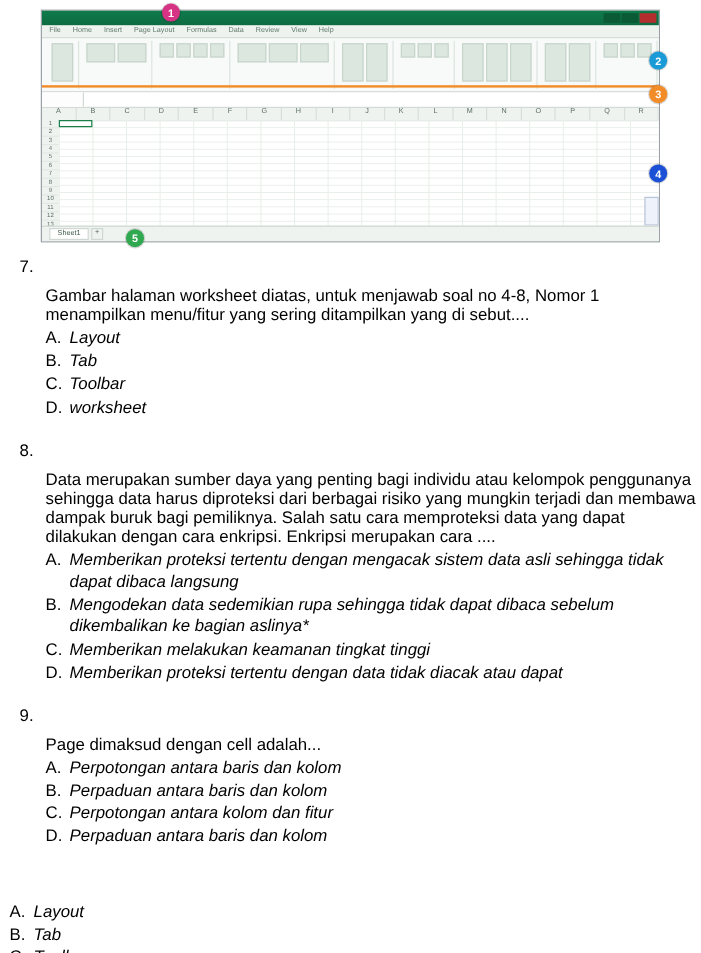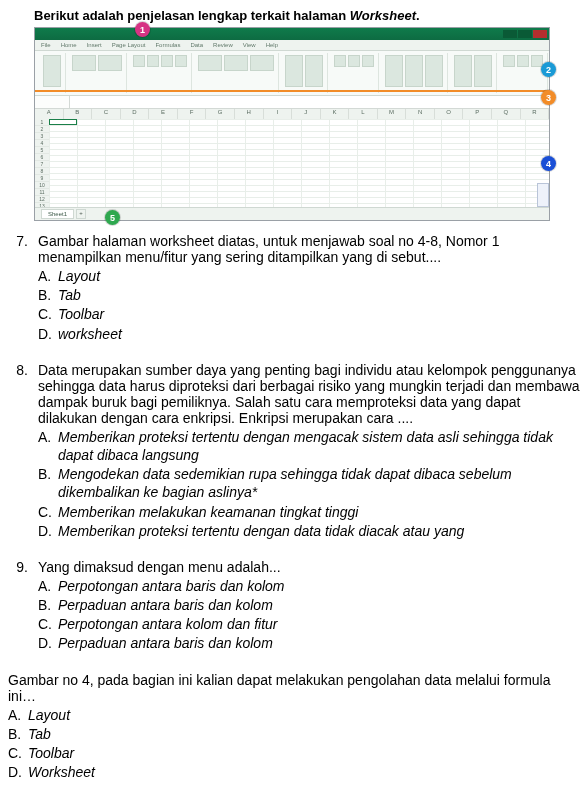--- a/index.html
+++ b/index.html
@@ -215,41 +215,38 @@
   .qa-list { padding: 0 0 0 4px; }
   .q-item {
     display: flex;
     gap: 10px;
     margin: 6px 4px 18px 4px;
   }
   .q-num {
     flex: 0 0 20px;
     text-align: right;
   }
-  .q-body { flex: 1; }
+  .q-body { flex: 1; margin-top: 24px; }
   .q-text { margin-bottom: 2px; }
   .q-opts { padding-left: 0; }
   .q-opt {
     display: flex;
     gap: 4px;
     margin: 1px 0;
     line-height: 1.3;
   }
   .q-opt .lbl { flex: 0 0 16px; }
   .q-opt .txt { flex: 1; font-style: italic; }
 
 </style>
 </head>
 <body>
 
 <div class="page">
 
-  <div class="heading">
-    <span>Berikut adalah penjelasan lengkap terkait halaman </span><em>Worksheet</em><span>.</span>
-  </div>
 
   <div class="excel-wrap">
 
     <div class="excel-titlebar">
       <div class="win-btns">
         <span></span>
         <span></span>
         <span></span>
       </div>
     </div>
@@ -409,29 +406,29 @@
             <div class="q-opt">
               <span class="lbl">B.</span>
               <span class="txt">Mengodekan data sedemikian rupa sehingga tidak dapat dibaca sebelum dikembalikan ke  bagian aslinya*</span>
             </div>
             <div class="q-opt">
               <span class="lbl">C.</span>
               <span class="txt">Memberikan melakukan keamanan tingkat tinggi</span>
             </div>
             <div class="q-opt">
               <span class="lbl">D.</span>
-              <span class="txt">Memberikan proteksi tertentu dengan data tidak diacak atau yang</span>
+              <span class="txt">Memberikan proteksi tertentu dengan data tidak diacak atau dapat</span>
             </div>
           </div>
         </div>
       </div>
       <div class="q-item">
         <div class="q-num">9.</div>
         <div class="q-body">
-          <div class="q-text">Yang dimaksud dengan menu adalah...</div>
+          <div class="q-text">Page dimaksud dengan cell adalah...</div>
           <div class="q-opts">
             <div class="q-opt">
               <span class="lbl">A.</span>
               <span class="txt">Perpotongan antara baris dan kolom</span>
             </div>
             <div class="q-opt">
               <span class="lbl">B.</span>
               <span class="txt">Perpaduan antara baris dan kolom</span>
             </div>
             <div class="q-opt">
@@ -440,21 +437,20 @@
             </div>
             <div class="q-opt">
               <span class="lbl">D.</span>
               <span class="txt">Perpaduan antara baris dan kolom</span>
             </div>
           </div>
         </div>
       </div>
       <div class="q-item">
         <div class="q-body">
-          <div class="q-text">Gambar no 4, pada bagian ini kalian dapat melakukan pengolahan data melalui formula ini…</div>
           <div class="q-opts">
             <div class="q-opt">
               <span class="lbl">A.</span>
               <span class="txt">Layout</span>
             </div>
             <div class="q-opt">
               <span class="lbl">B.</span>
               <span class="txt">Tab</span>
             </div>
             <div class="q-opt">

